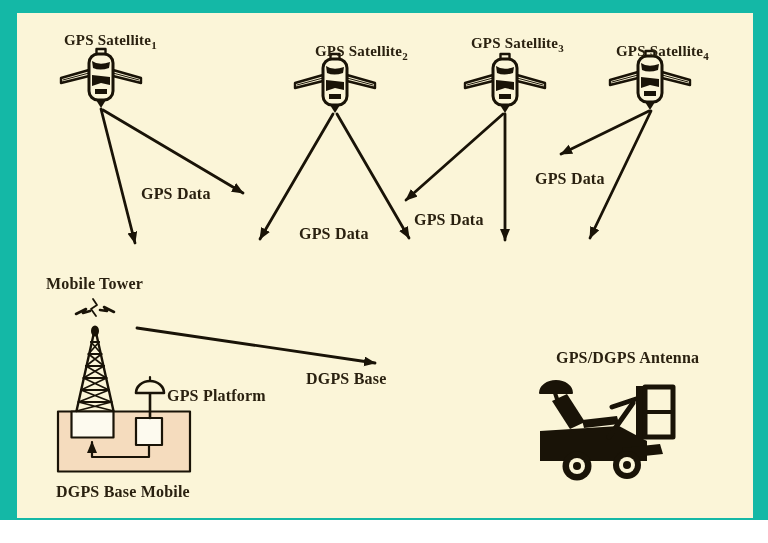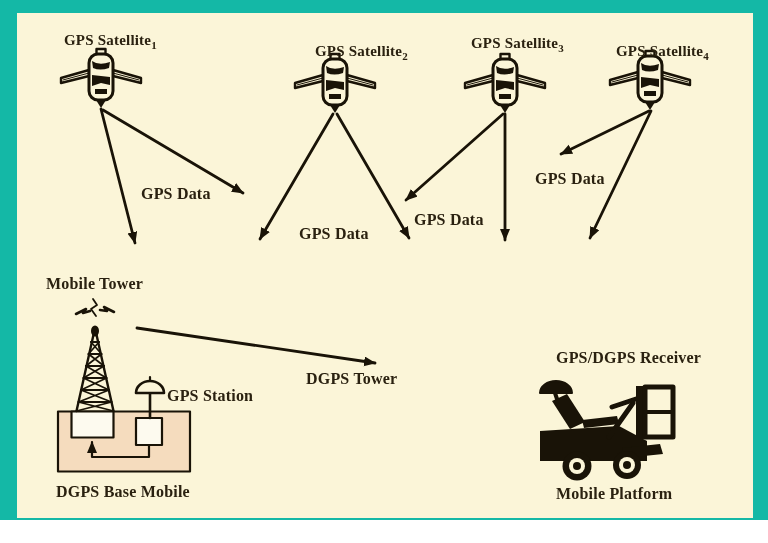--- a/index.html
+++ b/index.html
@@ -145,18 +145,17 @@
   <div class="lbl sat-lbl" style="left:315px;top:44px"><span>GPS Satellite</span><sub>2</sub></div>
   <div class="lbl sat-lbl" style="left:471px;top:36px"><span>GPS Satellite</span><sub>3</sub></div>
   <div class="lbl sat-lbl" style="left:616px;top:44px"><span>GPS Satellite</span><sub>4</sub></div>
 
   <div class="lbl" style="left:141px;top:186px">GPS Data</div>
   <div class="lbl" style="left:299px;top:226px">GPS Data</div>
   <div class="lbl" style="left:414px;top:212px">GPS Data</div>
   <div class="lbl" style="left:535px;top:171px">GPS Data</div>
 
   <div class="lbl" style="left:46px;top:276px">Mobile Tower</div>
-  <div class="lbl" style="left:167px;top:388px">GPS Station</div>
+  <div class="lbl" style="left:167px;top:388px">GPS Platform</div>
   <div class="lbl" style="left:56px;top:484px">DGPS Base Mobile</div>
-  <div class="lbl" style="left:306px;top:371px">DGPS Tower</div>
-  <div class="lbl" style="left:556px;top:350px">GPS/DGPS Receiver</div>
-  <div class="lbl" style="left:556px;top:486px">Mobile Platform</div>
+  <div class="lbl" style="left:306px;top:371px">DGPS Base</div>
+  <div class="lbl" style="left:556px;top:350px">GPS/DGPS Antenna</div>
 </div>
 
 </body></html>

